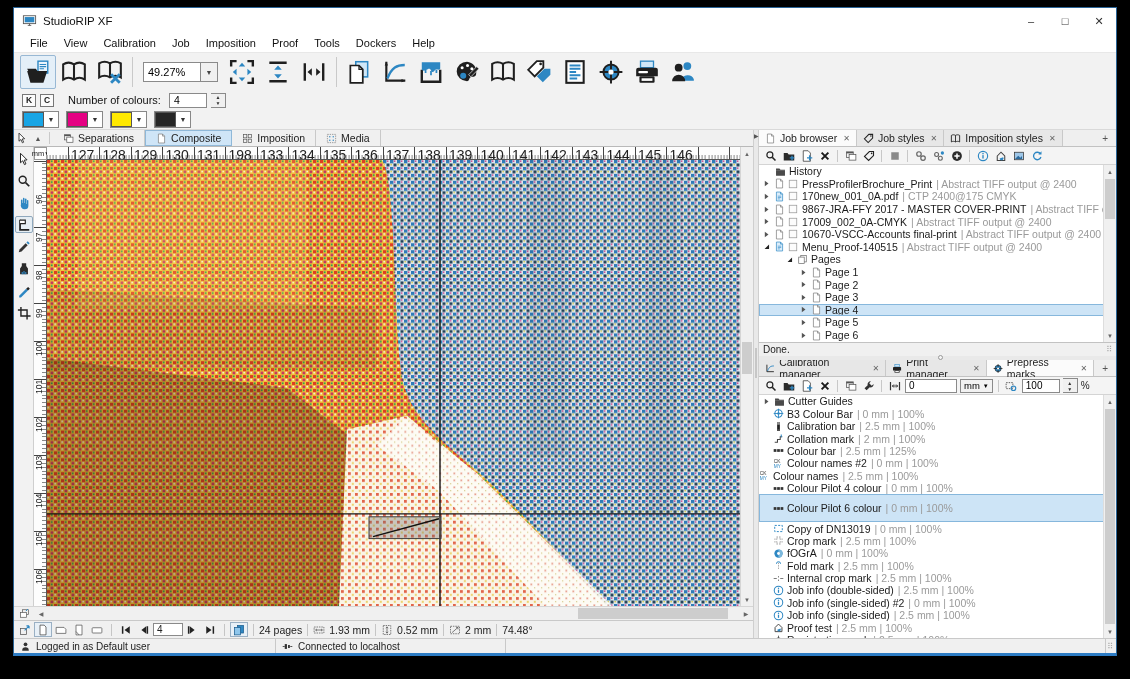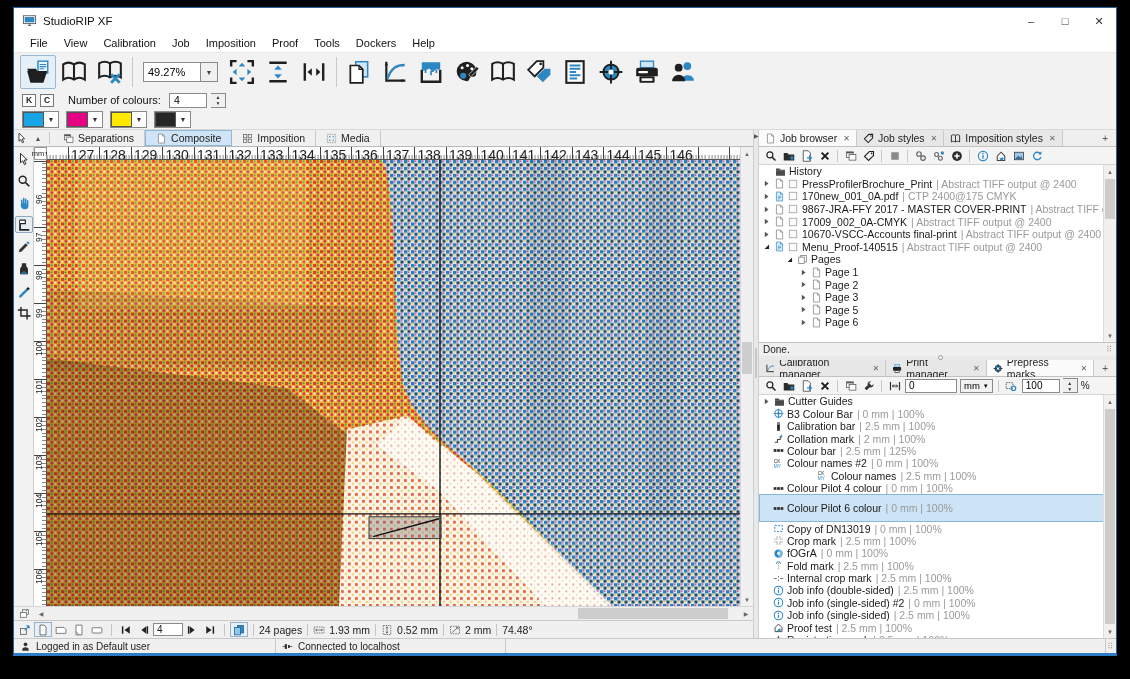--- a/index.html
+++ b/index.html
@@ -490,21 +490,21 @@
         <div class="rulercorner">
           <span>mm</span>
               <span style="font-size:5px;">▼</span>
         </div>
         <div class="hruler" id="hruler">
               <span style="left:24px">127</span>
               <span style="left:55.5px">128</span>
               <span style="left:87px">129</span>
               <span style="left:118.5px">130</span>
               <span style="left:150px">131</span>
-              <span style="left:181.5px">132</span>
+              <span style="left:181.5px">198</span>
               <span style="left:213px">133</span>
               <span style="left:244.5px">134</span>
               <span style="left:276px">135</span>
               <span style="left:307.5px">136</span>
               <span style="left:339px">137</span>
               <span style="left:370.5px">138</span>
               <span style="left:402px">139</span>
               <span style="left:433.5px">140</span>
               <span style="left:465px">141</span>
               <span style="left:496.5px">142</span>
@@ -1054,20 +1054,34 @@
                   </svg>
                 </span>
      <span class="ic ">
                   <svg viewBox="0 0 16 16">
                     <path d="M3.5 1.5 h6 l3 3 V14.5 h-9 Z" fill="#fff" stroke="#777"></path>
                     <path d="M9.5 1.5 v3 h3" fill="none" stroke="#777"></path>
                   </svg>
                 </span>
                 <span class="nm">Page 3</span>
               </div>
+              <div class="trow sel" style="padding-left:40px;">
+     <span class="chev ic">
+                  <svg viewBox="0 0 16 16">
+                    <path d="M5 3 L11.5 8 L5 13 Z" fill="#555"></path>
+                  </svg>
+                </span>
+     <span class="ic ">
+                  <svg viewBox="0 0 16 16">
+                    <path d="M3.5 1.5 h6 l3 3 V14.5 h-9 Z" fill="#fff" stroke="#777"></path>
+                    <path d="M9.5 1.5 v3 h3" fill="none" stroke="#777"></path>
+                  </svg>
+                </span>
+                <span class="nm">Page 4</span>
+              </div>
               <div class="trow " style="padding-left:40px;">
      <span class="chev ic">
                   <svg viewBox="0 0 16 16">
                     <path d="M5 3 L11.5 8 L5 13 Z" fill="#555"></path>
                   </svg>
                 </span>
      <span class="ic ">
                   <svg viewBox="0 0 16 16">
                     <path d="M3.5 1.5 h6 l3 3 V14.5 h-9 Z" fill="#fff" stroke="#777"></path>
                     <path d="M9.5 1.5 v3 h3" fill="none" stroke="#777"></path>
@@ -1278,21 +1292,21 @@
               <div class="trow " style="padding-left:14px;height:12.4px;">
      <span class="ic ">
                   <svg viewBox="0 0 16 16">
                     <text x="1" y="7" font-size="7" fill="#333" font-family="sans-serif">CK</text>
                     <text x="1" y="15" font-size="7" fill="#2d87c3" font-family="sans-serif">MY</text>
                   </svg>
                 </span>
                 <span class="nm">Colour names #2</span>
      <span class="meta">| 0 mm | 100%</span>
               </div>
-              <div class="trow " style="padding-left:20px;height:12.4px;margin-left:38px;">
+              <div class="trow " style="padding-left:0;height:12.4px;">
      <span class="ic ">
                   <svg viewBox="0 0 16 16">
                     <text x="1" y="7" font-size="7" fill="#333" font-family="sans-serif">CK</text>
                     <text x="1" y="15" font-size="7" fill="#2d87c3" font-family="sans-serif">MY</text>
                   </svg>
                 </span>
                 <span class="nm">Colour names</span>
      <span class="meta">| 2.5 mm | 100%</span>
               </div>
               <div class="trow " style="padding-left:14px;height:12.4px;">

